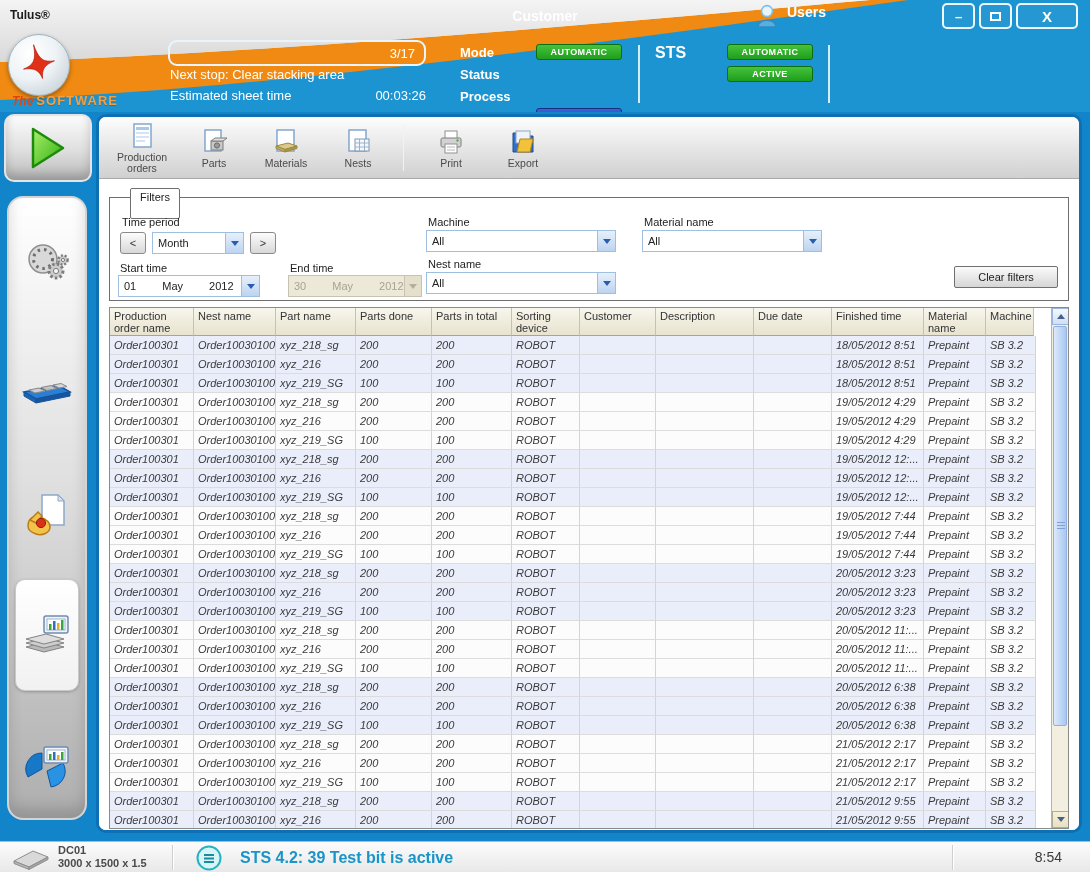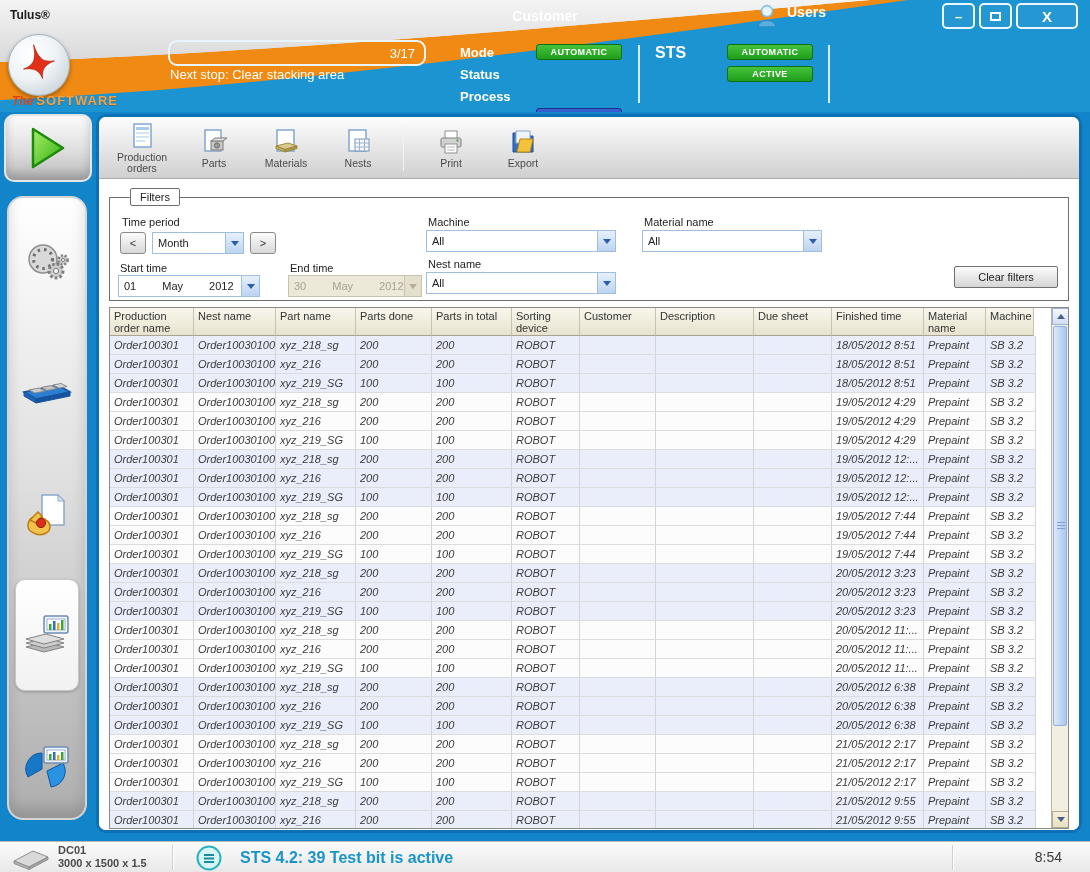--- a/index.html
+++ b/index.html
@@ -64,21 +64,21 @@
   .toolbar { height:62px; background:linear-gradient(#fdfdfd,#d0d0d0); border-bottom:1px solid #a9a9a9;
              display:flex; align-items:center; padding-left:10px; }
   .tb-item { width:66px; margin-right:6px; display:flex; flex-direction:column; align-items:center; gap:1px; }
   .tb-item .lbl { font-size:10.5px; color:#4a4a4a; text-align:center; line-height:11px; }
   .tb-sep { width:1px; height:46px; background:#adadad; border-right:1px solid #f2f2f2; margin:0 14px 0 6px; }
 
   .whitepanel { height:655px; background:#fff; padding:10px 10px 0; }
 
   
   .fieldset { position:relative; height:104px; border:1px solid #6f6f6f; margin-top:8px; }
-  .legend { position:absolute; left:20px; top:-10px; height:18px; padding:0 9px; background:#fff;
+  .legend { position:absolute; left:20px; top:-10px; height:31px; padding:0 9px; background:#fff;
             border:1px solid #6f6f6f; border-radius:2px; font-size:11px; color:#222; line-height:17px; }
   .flabel { position:absolute; font-size:11px; color:#222; }
   .dd { position:absolute; height:22px; background:#fff; border:1px solid #9ebfe0; display:flex;
         align-items:center; font-size:11px; color:#222; }
   .dd .val { flex:1; padding-left:5px; display:flex; gap:26px; }
   .dd-btn { width:18px; height:100%; background:linear-gradient(#e7f0fb,#bcd4f0); border-left:1px solid #9ebfe0;
             display:flex; align-items:center; justify-content:center; }
   .tri { width:0; height:0; border-left:4px solid transparent; border-right:4px solid transparent;
          border-top:5px solid #2a5db0; }
   .dd.disabled { background:#ece9d8; border-color:#c7c3b0; color:#a8a292; }
@@ -154,20 +154,24 @@
       </svg>
     </div>
     <div class="brandline">
       <span class="brand-the">The</span><span class="brand-sw">SOFTWARE</span>
     </div>
 
     <div class="progressbox">
       <span>3/17</span>
     </div>
     <div class="nextstop">Next stop: Clear stacking area</div>
+    <div class="estrow">
+      <span>Estimated sheet time</span>
+      <span>00:03:26</span>
+    </div>
 
     <div class="mlabel" style="top:45px;text-align:right;">Mode</div>
     <div class="mlabel" style="top:67px;">Status</div>
     <div class="mlabel" style="top:89px;">Process</div>
     <div class="statebtn green" style="left:536px; top:44px;">AUTOMATIC</div>
     <div class="statebtn blue" style="left:536px; top:66px;">RESET</div>
     <div class="statebtn blue" style="left:536px; top:88px;">STOPPED</div>
     <div class="vdiv" style="left:638px;"></div>
     <div class="stslabel">STS</div>
     <div class="statebtn green" style="left:727px; top:44px;">AUTOMATIC</div>
@@ -409,21 +413,21 @@
         <div class="tablewrap">
           <div class="thead">
             <div class="hcell c0">Production order name</div>
             <div class="hcell c1">Nest name</div>
             <div class="hcell c2">Part name</div>
             <div class="hcell c3">Parts done</div>
             <div class="hcell c4">Parts in total</div>
             <div class="hcell c5">Sorting device</div>
             <div class="hcell c6">Customer</div>
             <div class="hcell c7">Description</div>
-            <div class="hcell c8">Due sheet</div>
+            <div class="hcell c8">Due date</div>
             <div class="hcell c9">Finished time</div>
             <div class="hcell c10">Material name</div>
             <div class="hcell c11">Machine</div>
           </div>
           <div class="tbody">
               <div class="trow rb">
                 <div class="tcell c0">Order100301</div>
                 <div class="tcell c1">Order100301001</div>
                 <div class="tcell c2">xyz_218_sg</div>
                 <div class="tcell c3">200</div>

